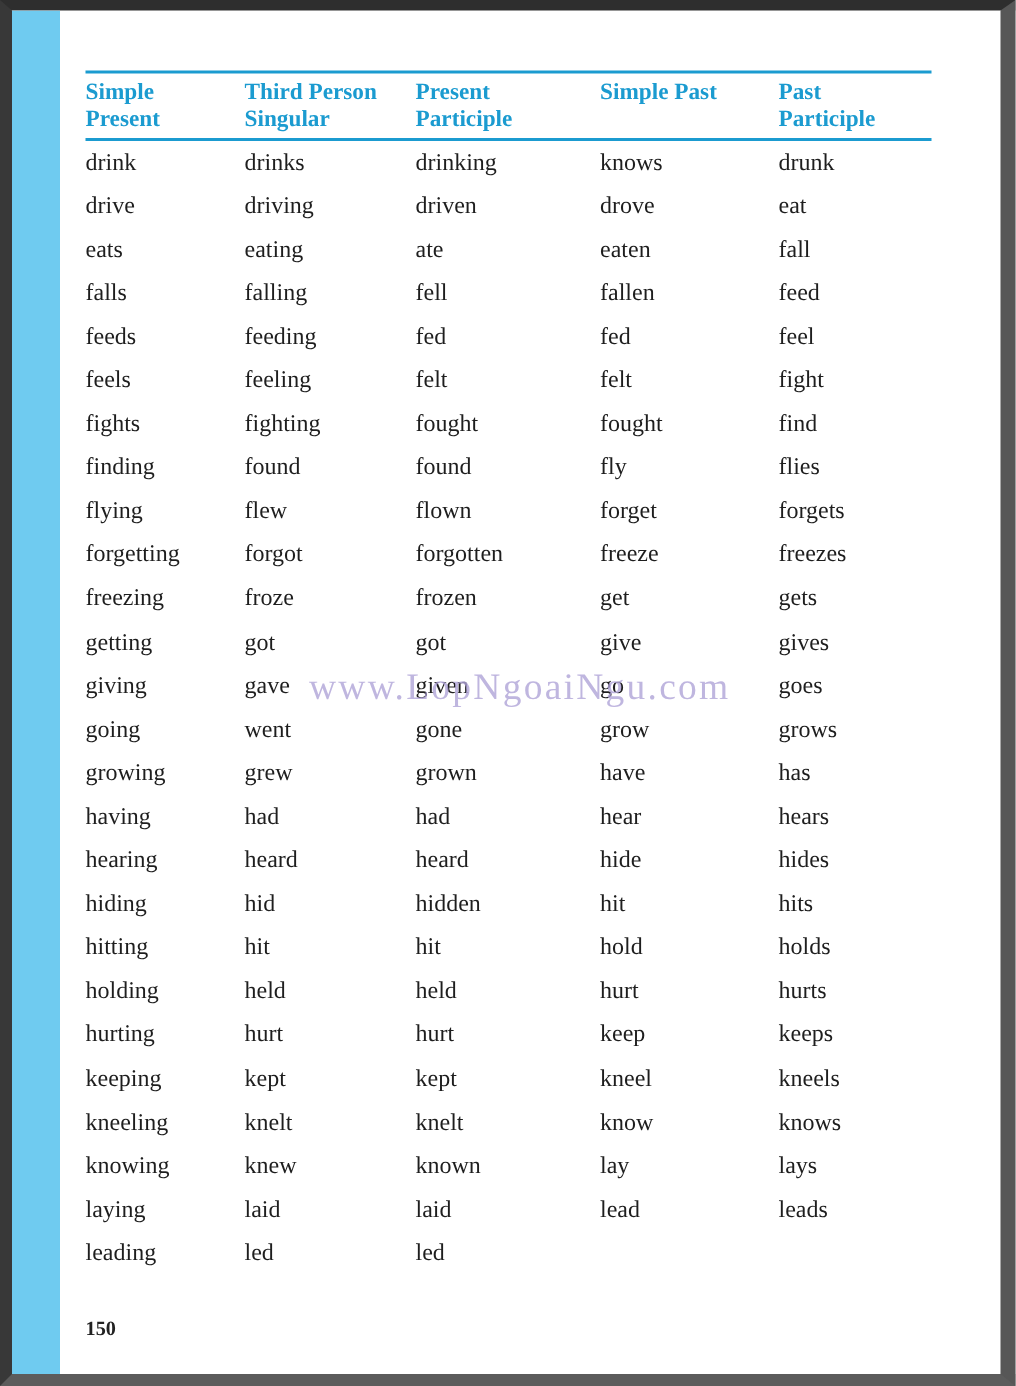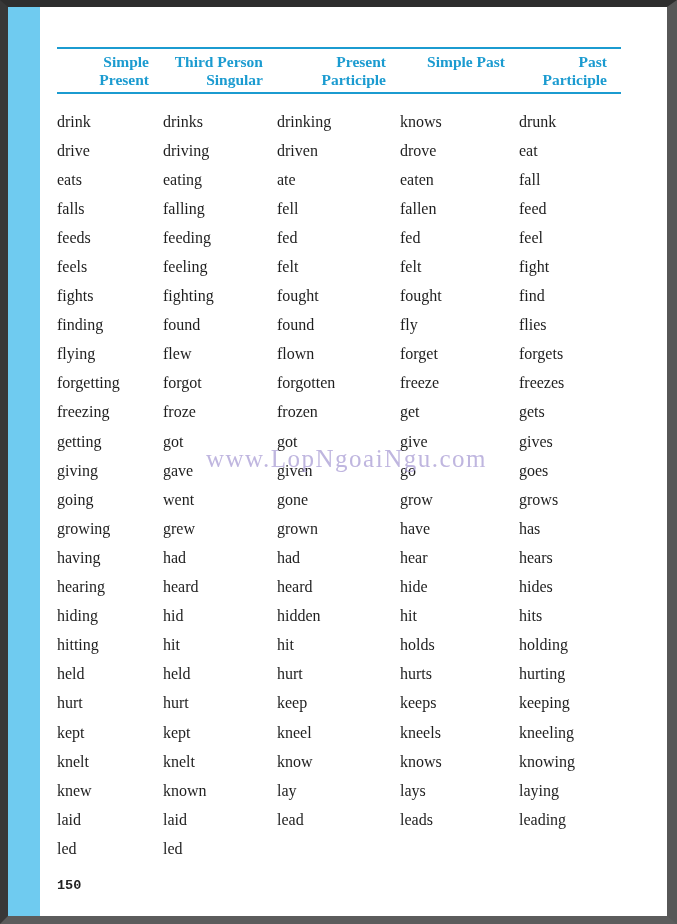--- a/index.html
+++ b/index.html
@@ -13,21 +13,20 @@
   .page{
     position:relative;
     width:677px;height:924px;
     background:#fff;
     border-top:7px solid #2e2e2e;
     border-left:8px solid #383838;
     border-right:10px solid #575757;
     border-bottom:8px solid #5c5c5c;
     overflow:hidden;
     font-family:"Liberation Serif", serif;
-    text-align:right;
   }
   .spine{
     position:absolute;left:0;top:0;bottom:0;width:32px;
     background:var(--spine-blue);
   }
   .verb-table{
     position:absolute;left:49px;top:40px;width:564px;
   }
   .table-header{
     display:grid;
@@ -40,42 +39,42 @@
     color:var(--accent-blue);
     font-weight:bold;
     font-size:15.5px;
     line-height:18px;
     padding-right:14px;
   }
   .table-body{
     display:grid;
     grid-template-columns:106px 114px 123px 119px auto;
     grid-auto-rows:29.1px;
-    margin-top:13px;
+    margin-top:0;
   }
   .body-cell{
     display:flex;align-items:center;
     font-size:16px;
     color:var(--ink);
   }
   .watermark{
     position:absolute;
     left:198px;top:438px;
     font-family:"Liberation Serif", serif;
     font-size:25px;
     letter-spacing:1.5px;
     color:var(--watermark);
     opacity:0.8;
     white-space:nowrap;
     pointer-events:none;
   }
   .page-number{
     position:absolute;
     left:49px;top:871px;
-    font-family:Liberation Mono, monospace;
+    font-family:Liberation Serif, serif;
     font-weight:600;
     font-size:13.5px;
     color:#222;
   }
 </style>
 </head>
 <body>
 
 <div class="page">
   <div class="spine"></div>
@@ -175,20 +174,21 @@
         <div class="body-cell">hide</div>
         <div class="body-cell">hides</div>
         <div class="body-cell">hiding</div>
         <div class="body-cell">hid</div>
         <div class="body-cell">hidden</div>
         <div class="body-cell">hit</div>
         <div class="body-cell">hits</div>
         <div class="body-cell">hitting</div>
         <div class="body-cell">hit</div>
         <div class="body-cell">hit</div>
+        <div class="body-cell">hold</div>
         <div class="body-cell">holds</div>
         <div class="body-cell">holding</div>
         <div class="body-cell">held</div>
         <div class="body-cell">held</div>
         <div class="body-cell">hurt</div>
         <div class="body-cell">hurts</div>
         <div class="body-cell">hurting</div>
         <div class="body-cell">hurt</div>
         <div class="body-cell">hurt</div>
         <div class="body-cell">keep</div>

